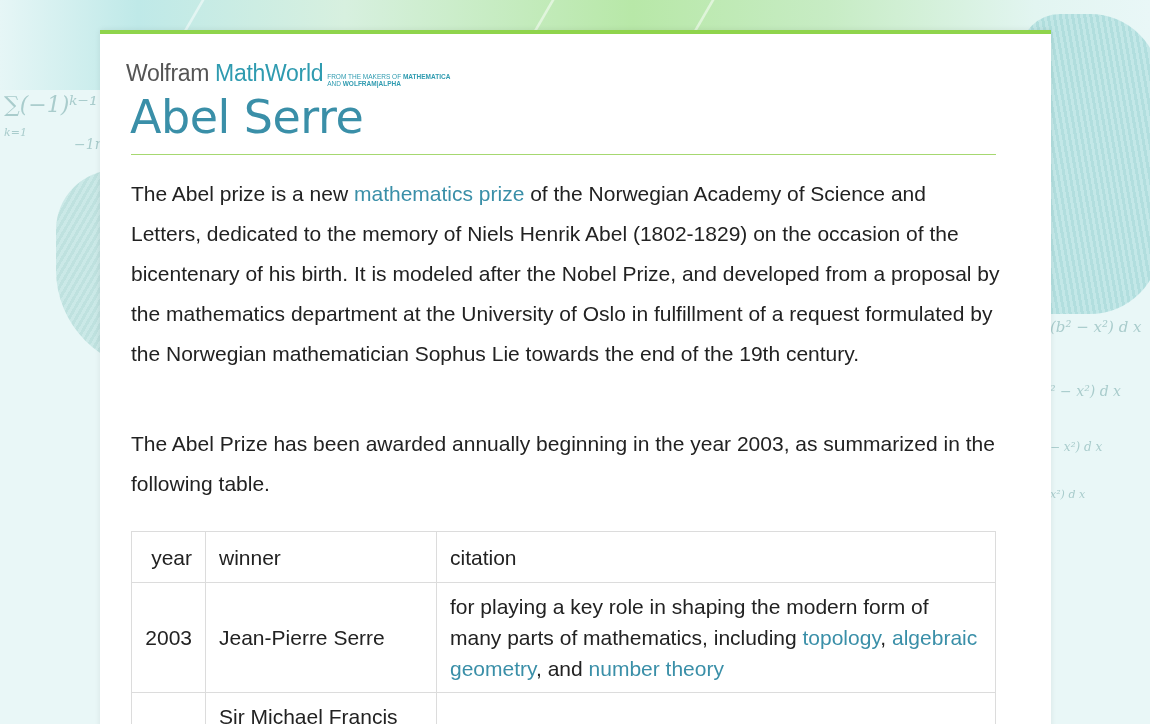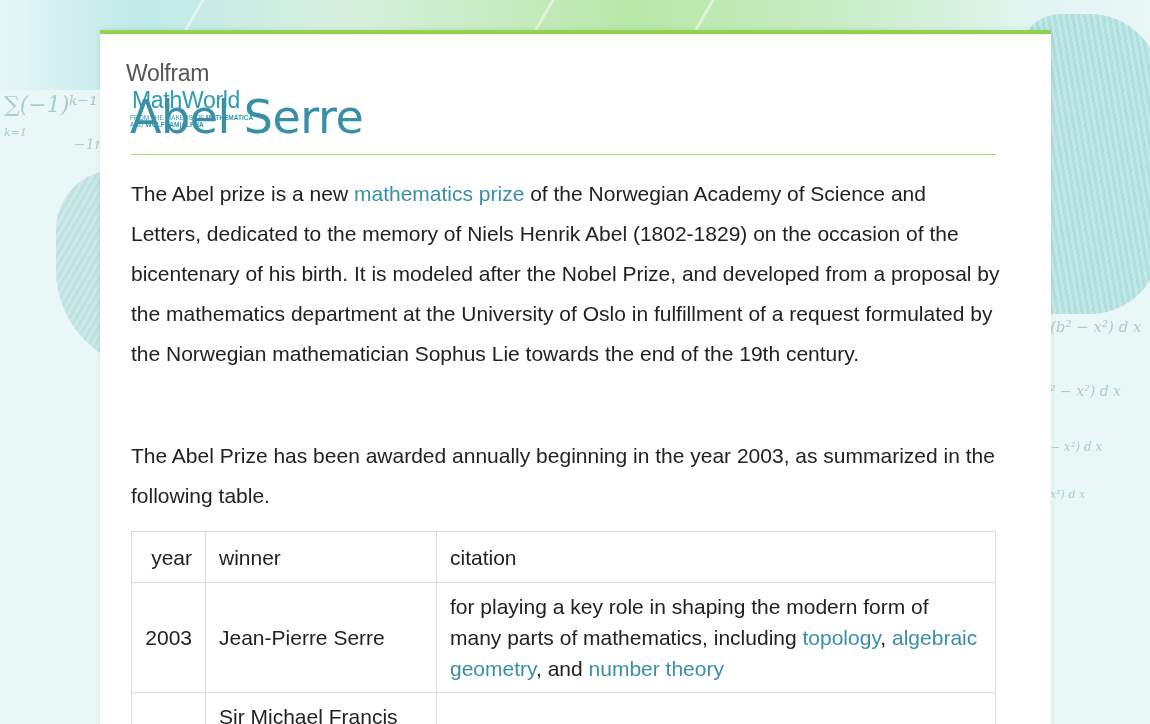--- a/index.html
+++ b/index.html
@@ -32,38 +32,38 @@
   .formula {
     position: absolute; font-family: "DejaVu Serif", serif; font-style: italic;
     color: #a9cccc; font-size: 14px; white-space: nowrap;
   }
   .card {
     position: absolute; left: 100px; top: 30px; width: 951px; height: 720px;
     background: #ffffff; border-top: 4px solid #8fd44c;
     box-shadow: 0 0 6px rgba(0,0,0,0.08);
   }
   .logo {
-    position: absolute; left: 26px; top: 26px; display: flex; align-items: flex-start; flex-direction: column;
+    position: absolute; left: 26px; top: 26px; display: flex; align-items: flex-end;
   }
   .logo-wolfram { font-family: "Liberation Sans", sans-serif; font-size: 23px; color: #555; letter-spacing: -0.3px; }
   .logo-mathworld { font-family: "Liberation Sans", sans-serif; font-size: 23px; color: #2f9bb0; margin-left: 6px; letter-spacing: -0.3px; }
   .logo-tag { margin-left: 4px; font-family: "Liberation Sans", sans-serif; font-size: 6.5px; line-height: 7px; color: #2f9bb0; }
   .logo-tag b { font-weight: bold; }
   .title {
     position: absolute; left: 30px; top: 56px; font-size: 46px; color: #3a8fa8;
     font-family: "DejaVu Sans", sans-serif; font-weight: normal; margin: 0; letter-spacing: -0.5px;
   }
   .rule { position: absolute; left: 31px; top: 120px; width: 865px; height: 1px; background: #a6d870; }
   .para {
     position: absolute; left: 31px; width: 870px; font-size: 21px; line-height: 40px;
     color: #222; margin: 0; font-family: "Liberation Sans", sans-serif;
   }
   .para a, .cell a { color: #3a8fa8; text-decoration: none; }
   .p1 { top: 140px; }
-  .p2 { top: 390px; margin-top: 12px; }
+  .p2 { top: 390px; }
   table {
     position: absolute; left: 31px; top: 497px; width: 865px;
     border-collapse: collapse; font-family: "Liberation Sans", sans-serif; font-size: 21px; color: #222;
   }
   td { border: 1px solid #dcdcdc; padding: 8px 13px; vertical-align: middle; line-height: 31px; }
   td.yr { width: 47px; text-align: right; }
   td.wn { width: 204px; }
   .hdr td { height: 34px; }
 </style>
 </head>

